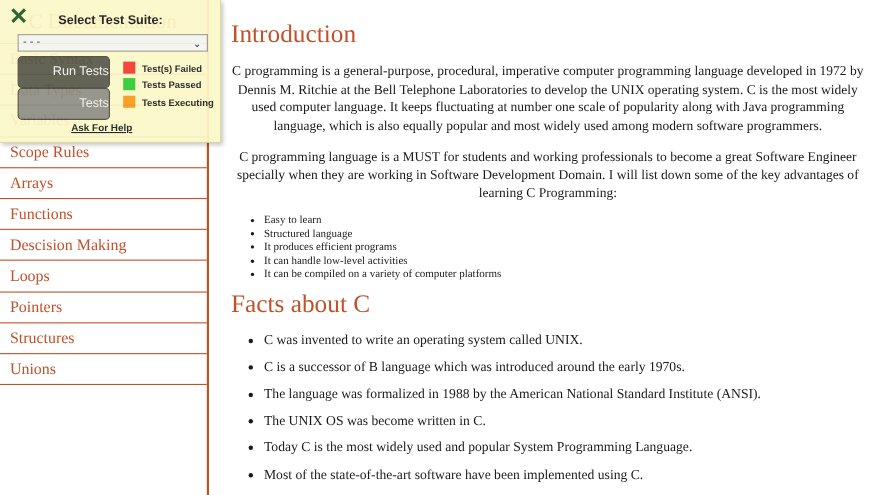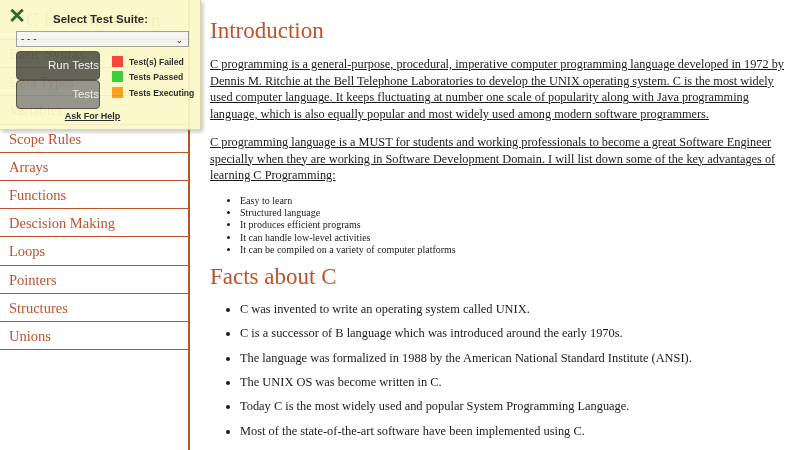--- a/index.html
+++ b/index.html
@@ -55,22 +55,21 @@
     font-weight: normal;
     font-size: 23px;
     margin: 8px 0 12px 0;
     font-family: "Liberation Serif", serif;
   }
   .content p {
     font-size: 12.3px;
     line-height: 1.36;
     color: #1a1a1a;
     margin: 0 0 11px 0;
-    text-align: left;
-    text-decoration: underline;
+    text-align: center;
   }
   .content ul { margin: 0 0 4px 0; padding-left: 30px; }
   .content ul.tight li { font-size: 10px; line-height: 1.22; color:#1a1a1a; margin:0; }
   .content ul.loose li { font-size: 12.4px; line-height: 1.28; color:#1a1a1a; margin: 0 0 8.5px 0; }
 
   
   .overlay {
     position: absolute;
     left: 0; top: 0;
     width: 201px; height: 130px;

